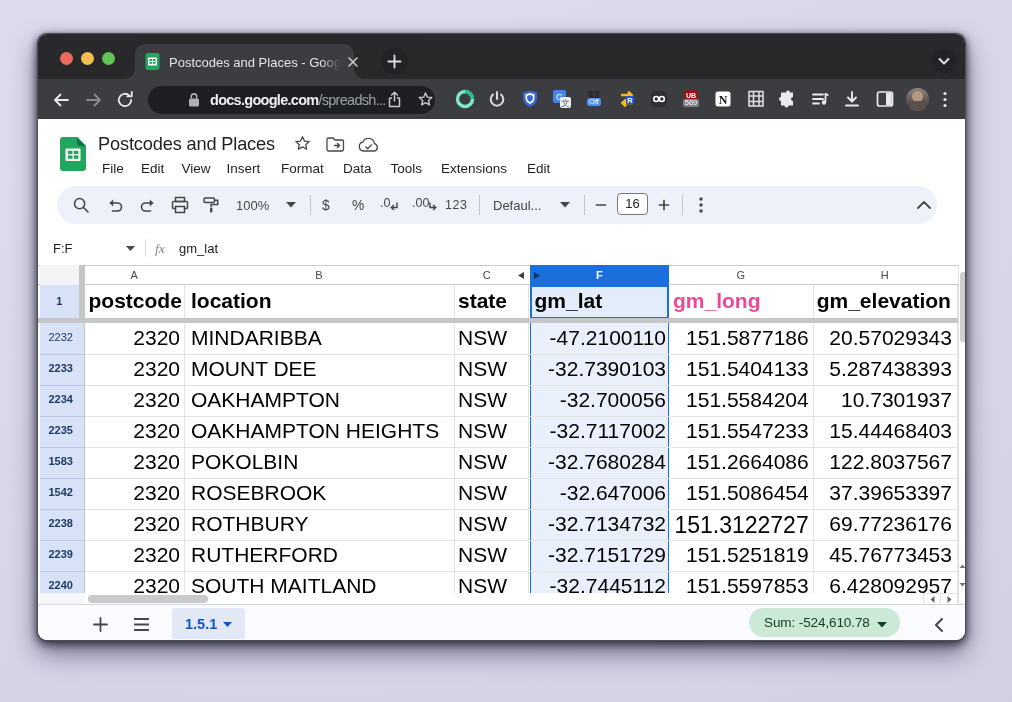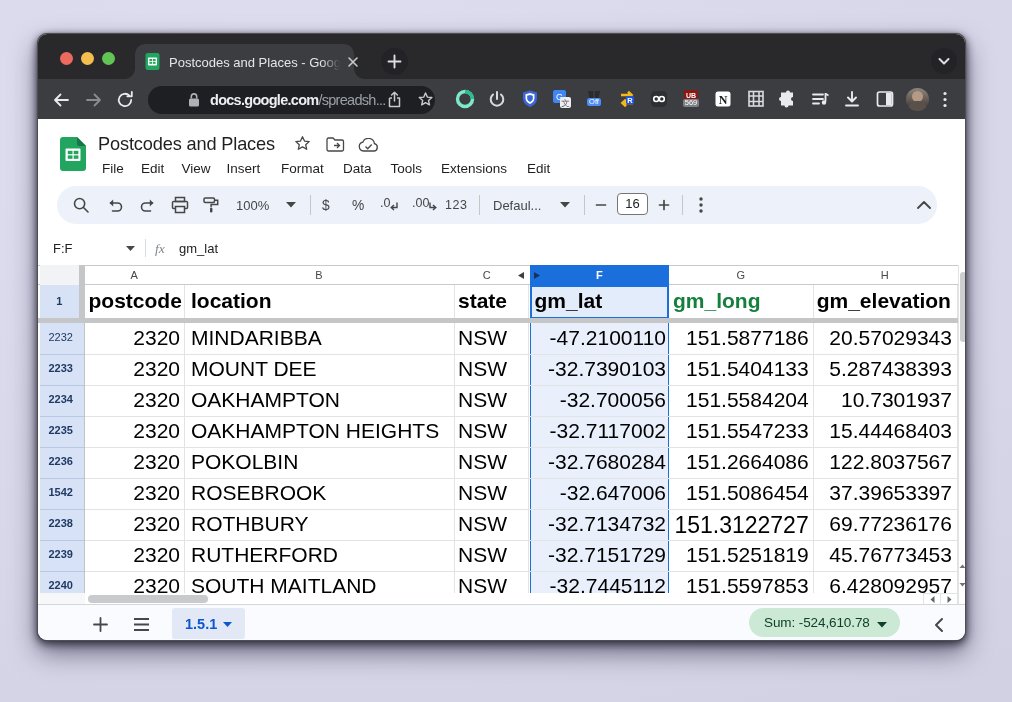--- a/index.html
+++ b/index.html
@@ -345,21 +345,21 @@
     <div class="ab" style="left:416px;top:251px;width:1px;height:319px;background:#e2e3e4"></div>
     <div class="ab" style="left:489.5px;top:251px;width:1px;height:319px;background:#e2e3e4"></div>
     <div class="ab" style="left:774.7px;top:251px;width:1px;height:319px;background:#e2e3e4"></div>
     <div class="ab" style="left:919px;top:251px;width:1px;height:319px;background:#e2e3e4"></div>
     <div class="ab" style="left:2px;top:251px;width:38.5px;height:33px;background:#d8e2f7;text-align:center;font-size:11px;font-weight:bold;color:#1f3a63;line-height:33px">1</div>
     <div class="ab" style="left:2px;top:289px;width:43.5px;height:281px;background:#d8e2f7"></div>
     <div class="ab" style="left:45.5px;top:289px;width:1px;height:281px;background:#c2c3c5"></div>
     <div class="ab" style="left:50.5px;top:255px;width:91.5px;font-size:21px;font-weight:bold;color:#000;text-align:left;white-space:nowrap">postcode</div>
     <div class="ab" style="left:153px;top:255px;width:260px;font-size:21px;font-weight:bold;color:#000;text-align:left;white-space:nowrap">location</div>
     <div class="ab" style="left:420px;top:255px;width:65.5px;font-size:21px;font-weight:bold;color:#000;text-align:left;white-space:nowrap">state</div>
-    <div class="ab" style="left:635px;top:255px;width:135.70000000000005px;font-size:21px;font-weight:bold;color:#15803d;text-align:left;white-space:nowrap">gm_long</div>
+    <div class="ab" style="left:635px;top:255px;width:135.70000000000005px;font-size:21px;font-weight:bold;color:#ec4899;text-align:left;white-space:nowrap">gm_long</div>
     <div class="ab" style="left:778.7px;top:255px;width:136.29999999999995px;font-size:21px;font-weight:bold;color:#000;text-align:left;white-space:nowrap">gm_elevation</div>
     <div class="ab" style="left:491.5px;top:251px;width:139.5px;height:34px;background:#e2ecfb;border:2px solid #1a6fdc"></div>
     <div class="ab" style="left:496.5px;top:255px;font-size:21px;font-weight:bold;color:#000">gm_lat</div>
     <div class="ab" style="left:40.5px;top:231px;width:6.0px;height:58px;background:#c5c6c8"></div>
     <div class="ab" style="left:0;top:284px;width:929px;height:5px;background:#c5c6c8"></div>
     <div class="ab" style="left:491.5px;top:289px;width:139.5px;height:281px;background:#e9f0fc;border-left:1px solid #1a6fdc;border-right:1px solid #1a6fdc"></div>
     <div class="ab" style="left:46.5px;top:320px;width:872.5px;height:1px;background:#e2e3e4"></div>
     <div class="ab" style="left:2px;top:320px;width:43.5px;height:1px;background:#bac7e2"></div>
     <div class="ab" style="left:2px;top:297px;width:41.5px;text-align:center;font-size:11px;font-weight:normal;color:#1f3a63">2232</div>
     <div class="ab" style="left:46.5px;top:292px;width:95.5px;text-align:right;font-size:21px;color:#000">2320</div>
@@ -390,21 +390,21 @@
     <div class="ab" style="left:2px;top:413px;width:43.5px;height:1px;background:#bac7e2"></div>
     <div class="ab" style="left:2px;top:390px;width:41.5px;text-align:center;font-size:11px;font-weight:bold;color:#1f3a63">2235</div>
     <div class="ab" style="left:46.5px;top:385px;width:95.5px;text-align:right;font-size:21px;color:#000">2320</div>
     <div class="ab" style="left:153px;top:385px;font-size:21px;color:#000;white-space:nowrap">OAKHAMPTON HEIGHTS</div>
     <div class="ab" style="left:420px;top:385px;font-size:21px;color:#000">NSW</div>
     <div class="ab" style="left:491.5px;top:385px;width:136.5px;text-align:right;font-size:21px;color:#000">-32.7117002</div>
     <div class="ab" style="left:631px;top:385px;width:139.70000000000005px;text-align:right;font-size:21px;color:#000">151.5547233</div>
     <div class="ab" style="left:774.7px;top:385px;width:139.29999999999995px;text-align:right;font-size:21px;color:#000">15.44468403</div>
     <div class="ab" style="left:46.5px;top:444px;width:872.5px;height:1px;background:#e2e3e4"></div>
     <div class="ab" style="left:2px;top:444px;width:43.5px;height:1px;background:#bac7e2"></div>
-    <div class="ab" style="left:2px;top:421px;width:41.5px;text-align:center;font-size:11px;font-weight:bold;color:#1f3a63">2236</div>
+    <div class="ab" style="left:2px;top:421px;width:41.5px;text-align:center;font-size:11px;font-weight:bold;color:#1f3a63">1583</div>
     <div class="ab" style="left:46.5px;top:416px;width:95.5px;text-align:right;font-size:21px;color:#000">2320</div>
     <div class="ab" style="left:153px;top:416px;font-size:21px;color:#000;white-space:nowrap">POKOLBIN</div>
     <div class="ab" style="left:420px;top:416px;font-size:21px;color:#000">NSW</div>
     <div class="ab" style="left:491.5px;top:416px;width:136.5px;text-align:right;font-size:21px;color:#000">-32.7680284</div>
     <div class="ab" style="left:631px;top:416px;width:139.70000000000005px;text-align:right;font-size:21px;color:#000">151.2664086</div>
     <div class="ab" style="left:774.7px;top:416px;width:139.29999999999995px;text-align:right;font-size:21px;color:#000">122.8037567</div>
     <div class="ab" style="left:46.5px;top:475px;width:872.5px;height:1px;background:#e2e3e4"></div>
     <div class="ab" style="left:2px;top:475px;width:43.5px;height:1px;background:#bac7e2"></div>
     <div class="ab" style="left:2px;top:452px;width:41.5px;text-align:center;font-size:11px;font-weight:bold;color:#1f3a63">1542</div>
     <div class="ab" style="left:46.5px;top:447px;width:95.5px;text-align:right;font-size:21px;color:#000">2320</div>

